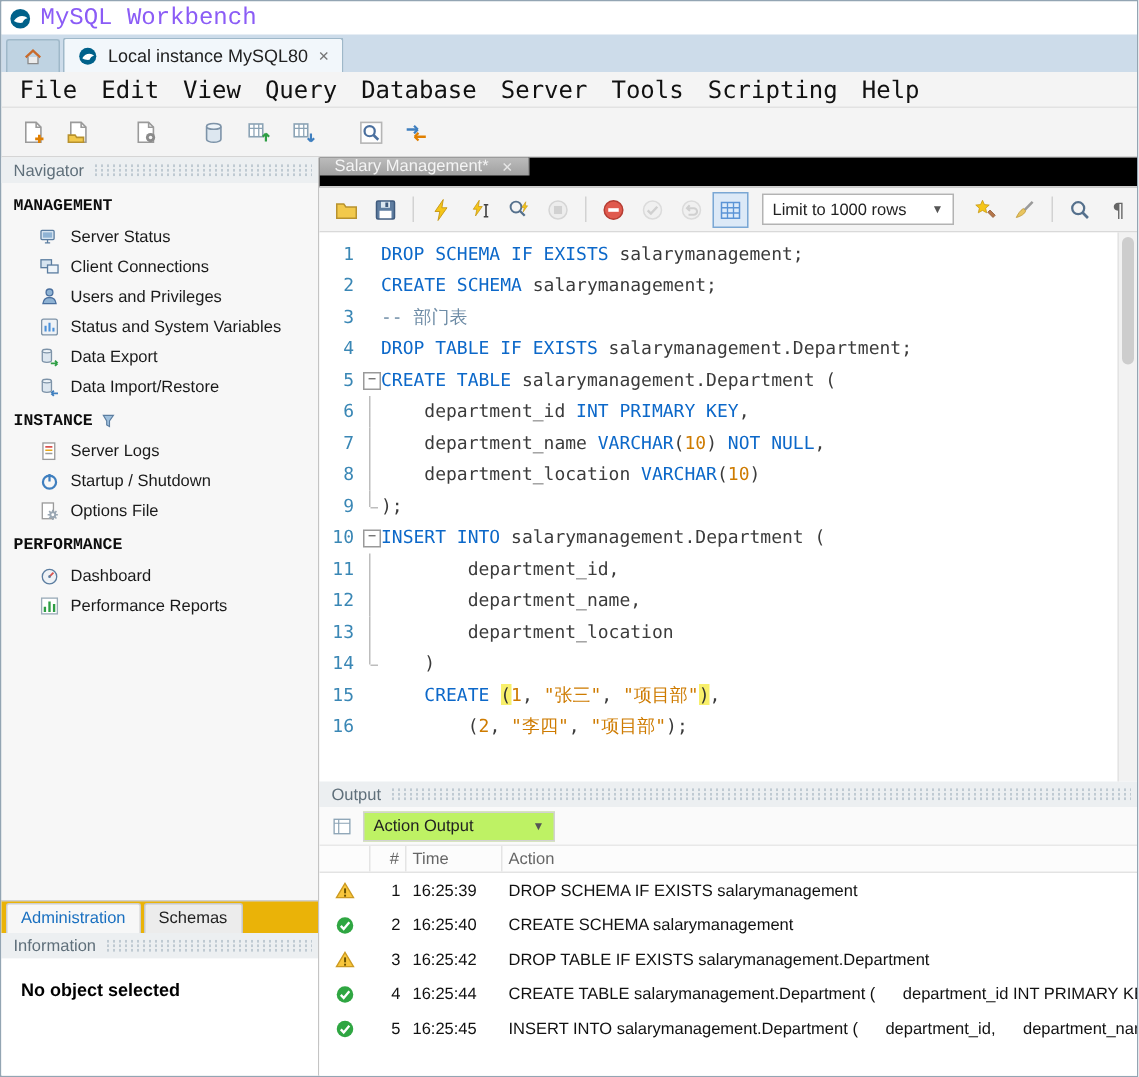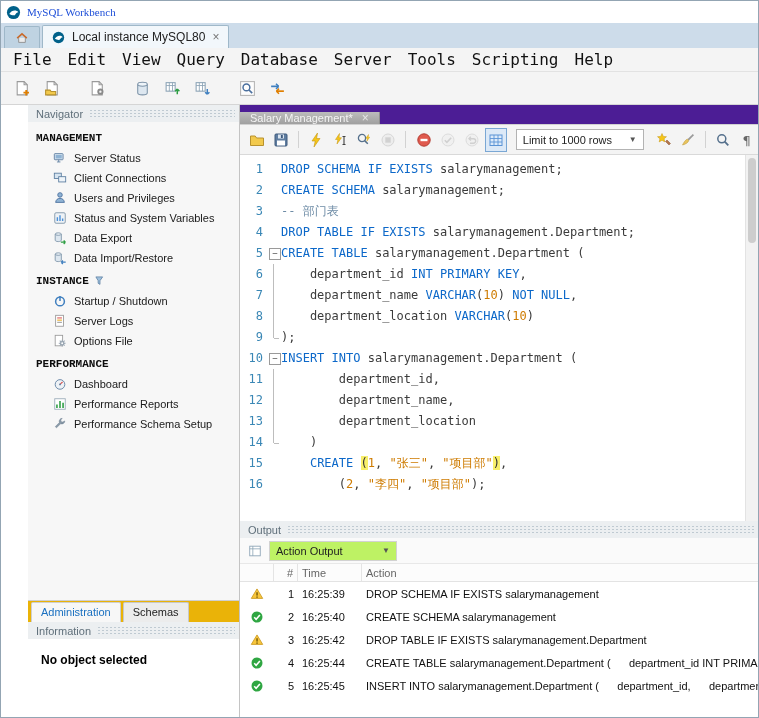--- a/index.html
+++ b/index.html
@@ -2,21 +2,21 @@
 <html><head>
 <meta charset="utf-8">
 <style>
   *{margin:0;padding:0;box-sizing:border-box;}
   html,body{width:759px;height:718px;overflow:hidden;}
   body{font-family:"Liberation Sans",sans-serif;font-size:12px;background:#fff;color:#1a1a1a;}
   .app{width:759px;height:718px;display:flex;flex-direction:column;border:1px solid #93a5b3;background:#fff;}
 
   
   .titlebar{height:22px;background:#ffffff;display:flex;align-items:center;gap:6px;padding-left:5px;flex:none;}
-  .titlebar .title-text{font-family:Liberation Serif, serif;font-size:11px;color:#1d4ed8;}
+  .titlebar .title-text{font-family:Liberation Mono, monospace;font-size:16px;color:#8b5cf6;}
   .icn{display:inline-flex;}
   .icn svg{width:100%;height:100%;display:block;}
   .logo{width:15px;height:15px;}
 
   
   .conn-strip{height:25px;background:#cddcea;display:flex;align-items:flex-end;padding-left:3px;gap:2px;flex:none;}
   .home-tab{width:36px;height:22px;background:#bfd3e2;border:1px solid #9fb8c9;border-bottom:none;border-radius:2px 2px 0 0;display:flex;align-items:center;justify-content:center;}
   .home-tab .icn{width:14px;height:14px;}
   .conn-tab{height:23px;background:#f2f7fb;border:1px solid #9fb8c9;border-bottom:none;border-radius:2px 2px 0 0;display:flex;align-items:center;gap:7px;padding:0 9px;font-size:12px;color:#222;}
   .conn-tab .icn{width:13px;height:13px;}
@@ -29,39 +29,39 @@
   
   .main-toolbar{height:33px;background:#f4f4f4;border-bottom:1px solid #d5d5d5;display:flex;align-items:center;padding-left:8px;gap:3px;flex:none;}
   .tb-btn{width:27px;height:26px;border:1px solid transparent;background:none;display:flex;align-items:center;justify-content:center;}
   .tb-btn .icn{width:17px;height:17px;}
   .tb-gap{width:12px;}
 
   
   .content{flex:1;display:flex;min-height:0;}
 
   
-  .sidebar{width:212px;flex:none;background:#f7f7f7;border-right:1px solid #c4c4c4;display:flex;flex-direction:column;min-height:0;margin-left:27px;}
+  .sidebar{width:212px;flex:none;background:#f7f7f7;border-right:1px solid #c4c4c4;display:flex;flex-direction:column;min-height:0;}
   .panel-header{height:17px;background:#eceff1;display:flex;align-items:center;gap:6px;padding-left:8px;flex:none;}
   .ph-label{color:#5f6f7a;font-size:11px;}
   .ph-dots{flex:1;height:9px;margin-right:4px;background-image:radial-gradient(#bfcad2 1px,transparent 1px);background-size:4px 3px;}
   .nav-body{flex:1;min-height:0;overflow:hidden;padding-top:3px;}
   .nav-sec-title{font-weight:bold;font-size:11px;color:#0d0d0d;padding:7px 8px 4px;display:flex;align-items:center;gap:5px;font-family:Liberation Mono, monospace;}
   .nav-sec-title .icn{width:12px;height:12px;}
   .nav-item{display:flex;align-items:center;gap:7px;height:20px;padding-left:25px;font-size:11px;color:#1a1a1a;cursor:default;}
   .nav-item .icn{width:14px;height:14px;flex:none;}
   .sidebar-tabs{height:22px;background:#eab308;border-top:1px solid #cfcfcf;display:flex;align-items:flex-end;padding-left:3px;gap:2px;flex:none;}
   .sb-tab{font-size:11px;padding:3px 9px 4px;border-radius:2px 2px 0 0;}
   .sb-tab.active{color:#1a70c0;background:#f7f7f7;border:1px solid #cfcfcf;border-bottom:none;}
   .sb-tab.inactive{color:#222;background:#ececec;border:1px solid #c8c8c8;border-bottom:none;}
   .info-body{height:78px;background:#ffffff;padding:14px 13px;flex:none;}
   .info-msg{font-weight:bold;font-size:12px;color:#000;}
 
   
   .editor-pane{flex:1;display:flex;flex-direction:column;min-width:0;min-height:0;background:#fff;}
-  .editor-tabstrip{height:20px;background:#4c1d95;border-bottom:1px solid #d0d0d0;display:flex;align-items:flex-end;flex:none;}
+  .editor-tabstrip{height:20px;background:#000000;border-bottom:1px solid #d0d0d0;display:flex;align-items:flex-start;flex:none;}
   .editor-tab{background:linear-gradient(#bcbcbc,#a0a0a0);color:#f4f4f4;font-size:11px;display:flex;align-items:center;gap:9px;padding:0 10px;border-right:1px solid #8f8f8f;}
   .editor-tab .close-x{color:#e6e6e6;}
 
   .sql-toolbar{height:30px;background:#f4f4f4;border-bottom:1px solid #d9d9d9;display:flex;align-items:center;padding-left:6px;gap:2px;flex:none;}
   .sq-btn{width:25px;height:24px;border:1px solid transparent;background:none;display:flex;align-items:center;justify-content:center;}
   .sq-btn .icn{width:16px;height:16px;}
   .sq-btn.disabled{opacity:.45;}
   .sq-btn.active{border:1px solid #7aa7d4;background:#dce9f7;}
   .sq-sep{width:1px;height:17px;background:#d2d2d2;margin:0 4px;flex:none;}
   .limit-dd{height:21px;min-width:128px;border:1px solid #b3b3b3;background:#fff;display:flex;align-items:center;gap:6px;padding:0 6px;font-size:11px;margin:0 7px;color:#222;}
@@ -304,40 +304,40 @@
             <span>INSTANCE</span>
             <span class="icn">
               <svg viewBox="0 0 16 16" aria-hidden="true">
                 <path d="M2.5 2.5h9L8 7.5v5L5.5 11V7.5z" fill="#9fc0dd" stroke="#5b7da0"></path>
               </svg>
             </span>
           </div>
           <div class="nav-item">
             <span class="icn nav-icn">
               <svg viewBox="0 0 16 16" aria-hidden="true">
-                <circle cx="8" cy="8.5" r="5" fill="none" stroke="#3f7fbf" stroke-width="1.7"></circle>
-                <path d="M8 2.2v5.8" stroke="#3f7fbf" stroke-width="1.7"></path>
-              </svg>
-            </span>
-            <span class="nav-label">Startup / Shutdown</span>
-          </div>
-          <div class="nav-item">
-            <span class="icn nav-icn">
-              <svg viewBox="0 0 16 16" aria-hidden="true">
                 <rect x="3" y="1.5" width="9" height="12.5" fill="#fff" stroke="#9a9a9a"></rect>
                 <path d="M4.8 4.5h5.4" stroke="#d9534f" stroke-width="1.2"></path>
                 <path d="M4.8 7h5.4" stroke="#e8a817" stroke-width="1.2"></path>
                 <path d="M4.8 9.5h5.4" stroke="#9a9a9a" stroke-width="1.2"></path>
               </svg>
             </span>
             <span class="nav-label">Server Logs</span>
           </div>
           <div class="nav-item">
             <span class="icn nav-icn">
               <svg viewBox="0 0 16 16" aria-hidden="true">
+                <circle cx="8" cy="8.5" r="5" fill="none" stroke="#3f7fbf" stroke-width="1.7"></circle>
+                <path d="M8 2.2v5.8" stroke="#3f7fbf" stroke-width="1.7"></path>
+              </svg>
+            </span>
+            <span class="nav-label">Startup / Shutdown</span>
+          </div>
+          <div class="nav-item">
+            <span class="icn nav-icn">
+              <svg viewBox="0 0 16 16" aria-hidden="true">
                 <rect x="2.5" y="1.5" width="8.5" height="12" fill="#fff" stroke="#9a9a9a"></rect>
                 <path d="M10.5 6.6v7.8M6.6 10.5h7.8M7.7 7.7l5.6 5.6M13.3 7.7l-5.6 5.6" stroke="#9aa7b3" stroke-width="1.2"></path>
                 <circle cx="10.5" cy="10.5" r="2.6" fill="#9aa7b3"></circle>
                 <circle cx="10.5" cy="10.5" r="1.1" fill="#fff"></circle>
               </svg>
             </span>
             <span class="nav-label">Options File</span>
           </div>
           <div class="nav-sec-title">
             <span>PERFORMANCE</span>
@@ -353,28 +353,20 @@
             <span class="nav-label">Dashboard</span>
           </div>
           <div class="nav-item">
             <span class="icn nav-icn">
               <svg viewBox="0 0 16 16" aria-hidden="true">
                 <rect x="2" y="2" width="12" height="12" fill="#fff" stroke="#9aabb8"></rect>
                 <path d="M4.5 12.5V8.5M8 12.5V4.5M11.5 12.5V6.5" stroke="#2e9e44" stroke-width="1.8"></path>
               </svg>
             </span>
             <span class="nav-label">Performance Reports</span>
-          </div>
-          <div class="nav-item">
-            <span class="icn nav-icn">
-              <svg viewBox="0 0 16 16" aria-hidden="true">
-                <path d="M13.5 4.5a3.5 3.5 0 01-4.8 3.2L4 12.4 2.6 11l4.7-4.7a3.5 3.5 0 013.2-4.8L8.9 3.4l.4 1.9 1.9.4z" fill="#8a9aa8" stroke="#66788a" stroke-width="0.5"></path>
-              </svg>
-            </span>
-            <span class="nav-label">Performance Schema Setup</span>
           </div>
         </div>
       <div class="sidebar-tabs" id="sidebar-tabs">
           <div class="sb-tab active">Administration</div>
           <div class="sb-tab inactive">Schemas</div>
         </div>
       <div class="panel-header">
         <span class="ph-label">Information</span>
         <span class="ph-dots"></span>
       </div>

